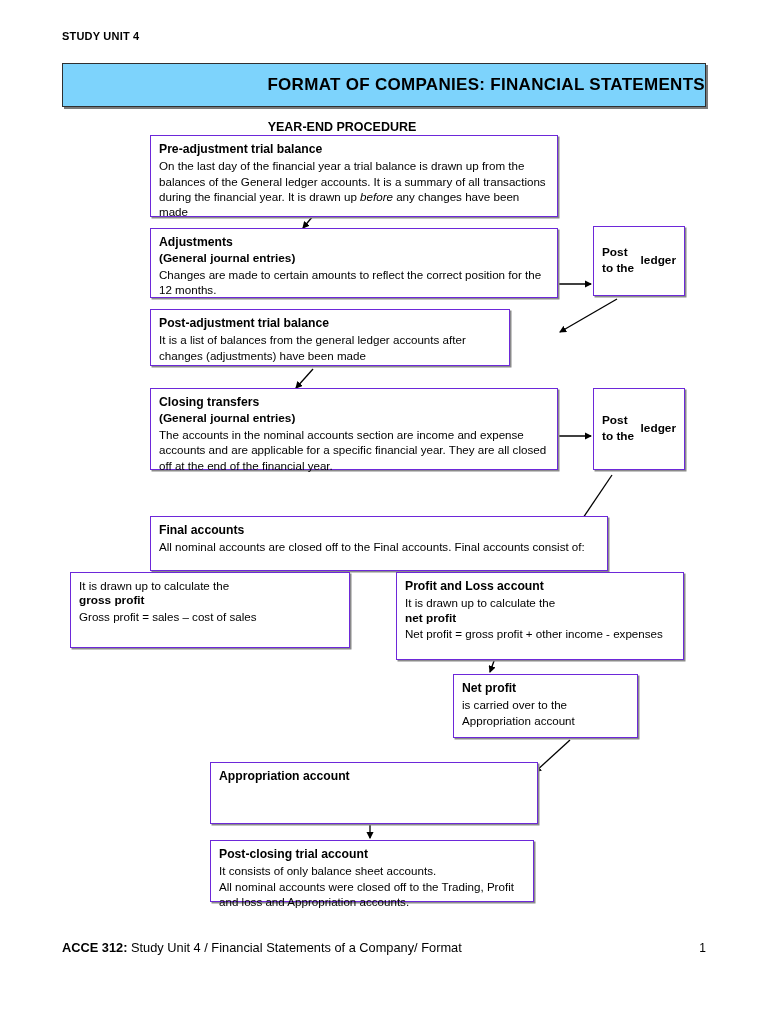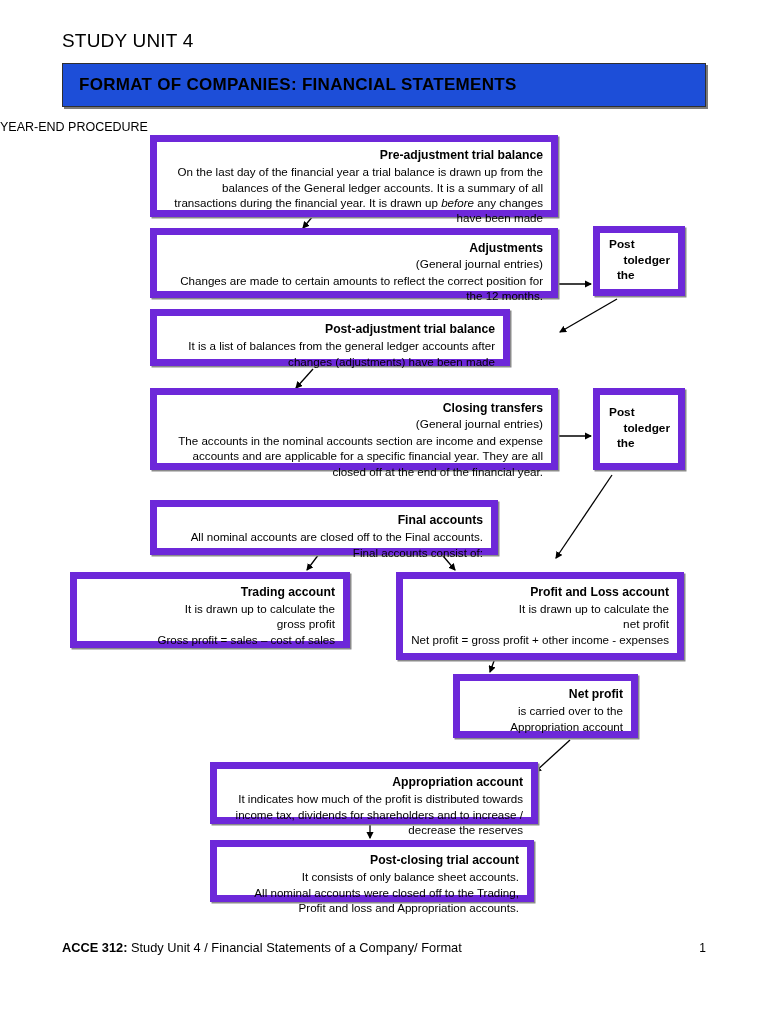--- a/index.html
+++ b/index.html
@@ -15,22 +15,22 @@
     color: #000000;
     overflow: hidden;
   }
 
   .page { position: relative; width: 768px; height: 1024px; }
 
   
   .study-unit {
     position: absolute;
     left: 62px; top: 30px;
-    font-size: 19px;
-    font-weight: normal;
+    font-size: 11px;
+    font-weight: bold;
     letter-spacing: .2px;
   }
 
   .banner {
     position: absolute;
     left: 62px; top: 63px;
     width: 644px; height: 44px;
     background: #92D14F;
     border: 1px solid #2f2f2f;
     box-shadow: 2px 2px 0 0 #7a7a7a;
@@ -41,64 +41,65 @@
     padding-left: 16px;
     font-size: 17px;
     font-weight: bold;
     letter-spacing: .3px;
   }
 
   .section-label {
     position: absolute;
     left: 0; top: 120px;
     width: 684px;
+    text-align: center;
     font-size: 12.5px;
-    font-weight: normal;
+    font-weight: bold;
   }
 
   
   .box {
     position: absolute;
-    border: 7px solid #6d28d9;
+    border: 1px solid #6d28d9;
     background: #ffffff;
     box-shadow: 1.5px 1.5px 0 0 #8a8a8a;
-    text-align: right;
+    text-align: left;
     font-size: 11.6px;
     line-height: 1.33;
     padding: 5px 8px 6px 8px;
   }
   .box .title {
     font-weight: bold;
     font-size: 12.2px;
     display: block;
     margin-bottom: 1px;
   }
   .box .subtitle {
-    font-weight: normal;
+    font-weight: bold;
     font-size: 11.8px;
     display: block;
   }
   .box .body { display: block; }
   .box .em { font-style: italic; }
 
   .side-box {
     display: flex;
     justify-content: center;
     align-items: center;
     font-weight: bold;
     font-size: 11.8px;
     line-height: 1.35;
   }
 
   
   #box-pre-adjust      { left:150px; top:135px;  width:408px; height:82px; }
   #box-adjustments     { left:150px; top:228px;  width:408px; height:70px; }
   #box-post-adjust     { left:150px; top:309px;  width:360px; height:57px; }
   #box-closing         { left:150px; top:388px;  width:408px; height:82px; }
-  #box-final           { left:150px; top:500px;  width:348px; height:55px; }
+  #box-final           { left:150px; top:516px;  width:458px; height:55px; }
   #box-trading         { left:70px;  top:572px;  width:280px; height:76px; }
   #box-profit-loss     { left:396px; top:572px;  width:288px; height:88px; }
   #box-net-profit      { left:453px; top:674px;  width:185px; height:64px; }
   #box-appropriation   { left:210px; top:762px;  width:328px; height:62px; }
   #box-post-closing    { left:210px; top:840px;  width:324px; height:62px; }
   #box-ledger-1        { left:593px; top:226px;  width:92px; height:70px; }
   #box-ledger-2        { left:593px; top:388px;  width:92px; height:82px; }
 
   
   .arrows {
@@ -121,21 +122,21 @@
   .footer-left .code { font-weight: bold; }
   .footer-page { font-size: 12px; }
 </style>
 </head>
 <body>
 
 <div class="page">
 
   <div class="study-unit">STUDY UNIT 4</div>
 
-  <div class="banner" style="background: #1d4ed8;">
+  <div class="banner" style="background: #7dd3fc; justify-content: flex-end;">
     <span class="banner-text">FORMAT OF COMPANIES: FINANCIAL STATEMENTS</span>
   </div>
 
   <div class="section-label">YEAR-END PROCEDURE</div>
 
   <svg class="arrows" viewBox="0 0 768 1024" xmlns="http://www.w3.org/2000/svg">
     <defs>
       <marker id="ah" viewBox="0 0 10 10" refX="8.5" refY="5" markerWidth="5.5" markerHeight="5.5" orient="auto-start-reverse">
         <path d="M 0 0 L 10 5 L 0 10 z" fill="#000000"></path>
       </marker>
@@ -195,42 +196,40 @@
     <span>Post to the</span>
     <span>ledger</span>
   </div>
 
   <div class="box" id="box-final">
     <span class="title">Final accounts</span>
     <span class="body">All nominal accounts are closed off to the Final accounts. Final accounts consist of:</span>
   </div>
 
   <div class="box" id="box-trading">
-    <span class="title">Trading account</span>
     <span class="body">It is drawn up to calculate the</span>
     <span class="subtitle">gross profit</span>
     <span class="body">Gross profit = sales – cost of sales</span>
   </div>
 
   <div class="box" id="box-profit-loss">
     <span class="title">Profit and Loss account</span>
     <span class="body">It is drawn up to calculate the</span>
     <span class="subtitle">net profit</span>
     <span class="body">Net profit = gross profit + other income - expenses</span>
   </div>
 
   <div class="box" id="box-net-profit">
     <span class="title">Net profit</span>
     <span class="body">is carried over to the</span>
     <span class="body">Appropriation account</span>
   </div>
 
   <div class="box" id="box-appropriation">
     <span class="title">Appropriation account</span>
-    <span class="body">It indicates how much of the profit is distributed towards income tax, dividends for shareholders and to increase / decrease the reserves</span>
   </div>
 
   <div class="box" id="box-post-closing">
     <span class="title">Post-closing trial account</span>
     <span class="body">It consists of only balance sheet accounts.</span>
     <span class="body">All nominal accounts were closed off to the Trading, Profit and loss and Appropriation accounts.</span>
   </div>
 
   <div class="footer">
     <div class="footer-left"><span class="code">ACCE 312:</span><span> Study Unit 4 / Financial Statements of a Company/ Format</span></div>

